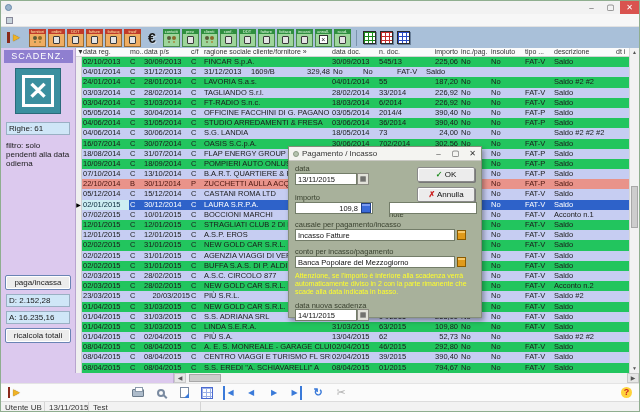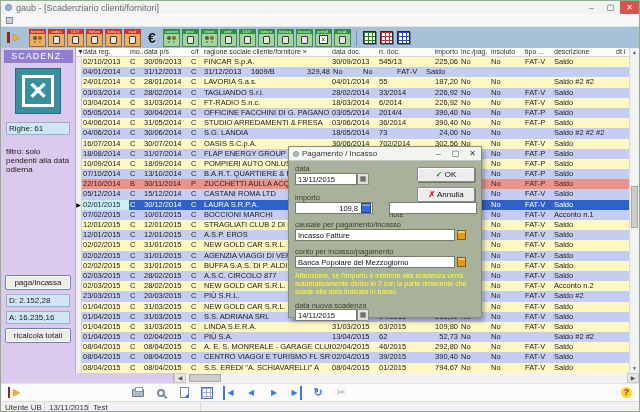--- a/index.html
+++ b/index.html
@@ -50,33 +50,33 @@
   .body{display:flex;height:325px;}
   .sidebar{width:75px;background:#dcc9ee;flex:none;display:flex;flex-direction:column;align-items:center;
            font-size:8px;color:#1a1a1a;border-right:1px solid #b8a4ce;}
   .sb-header{width:69px;height:13px;background:#8f7fd0;color:#fff;font-size:9px;line-height:13px;
              text-align:center;letter-spacing:1px;margin-top:2px;}
   .sb-x{width:46px;height:46px;background:#3a8f9f;border:1px solid #2a6a7a;margin-top:5px;
         display:flex;align-items:center;justify-content:center;}
   .sb-x-in{width:32px;height:32px;border:3px solid #fff;display:flex;align-items:center;justify-content:center;
            color:#fff;font-size:24px;line-height:24px;font-weight:bold;}
   .sb-field{width:64px;background:#cfe6f7;border:1px solid #9ab0c4;padding:1px 2px;margin-top:8px;text-align:left;}
-  .sb-filter{width:64px;margin-top:12px;text-align:left;line-height:9px;}
+  .sb-filter{width:64px;margin-top:6px;text-align:left;line-height:9px;}
   .sb-spacer{flex:1;}
   .sb-btn{width:66px;height:15px;background:#ececec;border:1px solid #6a84b4;border-radius:2px;
           font-size:8px;line-height:13px;text-align:center;margin-bottom:4px;box-shadow:inset 0 0 0 1px #fff;}
   .sb-total{width:64px;background:#cfe6f7;border:1px solid #9ab0c4;padding:1px 2px;margin-bottom:4px;text-align:left;}
   .sb-bottom-gap{height:26px;}
 
   .main{flex:1;position:relative;background:#fff;overflow:hidden;}
   .thead{display:flex;height:9px;font-size:7px;color:#333;background:#fbfbfb;border-bottom:1px solid #d4d4d4;overflow:hidden;}
   .thead .hc{flex:none;overflow:hidden;white-space:nowrap;padding-left:1px;}
   .thead .hc.right{text-align:right;padding-right:2px;}
   .rows{height:316px;overflow:hidden;}
-  .row{display:flex;height:10.2px;line-height:10.2px;font-size:7.5px;color:#1a1a1a;white-space:nowrap;background:#fef9c3;}
+  .row{display:flex;height:10.2px;line-height:10.2px;font-size:7.5px;color:#1a1a1a;white-space:nowrap;background:#22c55e;}
   .row.alt{background:#c6cdf2;}
   .row.red{background:#e9938a;color:#4a150d;}
   .row.selected{background:#2e62c9;color:#fff;}
   .cell{flex:none;overflow:hidden;padding-left:1px;}
   .c-marker{width:6px;background:#efefef;border-right:1px solid #d0d0d0;padding:0;text-align:center;
             font-size:6px;line-height:10px;color:#000;}
   .row.selected .c-first{background:#cdeef2;color:#0a2a3a;}
   .cell.right{text-align:right;padding-right:2px;}
 
   .vscroll{position:absolute;top:0;right:0;width:10px;height:325px;background:#f2f2f2;border-left:1px solid #d8d8d8;
@@ -142,21 +142,20 @@
   .chk-x{color:#c22;font-weight:bold;}
   .dlg-warning{position:absolute;color:#ffff2a;line-height:8px;font-size:7px;}
 </style>
 </head>
 <body>
 
 <div class="window">
 
   <div class="titlebar">
     <span class="app-icon"></span>
-    <span>gaub - [Scadenziario clienti/fornitori]</span>
     <span class="winbtns">
       <span class="wb">–</span>
       <span class="wb">▢</span>
       <span class="wb close">✕</span>
     </span>
   </div>
 
   <div class="menubar">
     <span class="mdi-icon"></span>
   </div>
@@ -673,21 +672,21 @@
             <span class="cell" style="width: 30px;"></span>
             <span class="cell" style="width: 34px;">No</span>
             <span class="cell" style="width: 29px;">FAT-V</span>
             <span class="cell" style="width: 62px;">Acconto n.2</span>
             <span class="cell" style="width: 16px;"></span>
           </div>
           <div class="row alt">
             <span class="cell c-marker"></span>
             <span class="cell c-first" style="width: 47px;">23/03/2015</span>
             <span class="cell" style="width: 14px;">C</span>
-            <span class="cell" style="width: 47px;">20/03/2015</span>
+            <span class="cell" style="width: 47px; text-align: right;">20/03/2015</span>
             <span class="cell" style="width: 13px;">C</span>
             <span class="cell" style="width: 128px;">PIÙ S.R.L.</span>
             <span class="cell" style="width: 47px;"></span>
             <span class="cell" style="width: 42px;"></span>
             <span class="cell right" style="width: 40px;"></span>
             <span class="cell" style="width: 30px;"></span>
             <span class="cell" style="width: 34px;">No</span>
             <span class="cell" style="width: 29px;">FAT-V</span>
             <span class="cell" style="width: 62px;">Saldo #2</span>
             <span class="cell" style="width: 16px;"></span>

